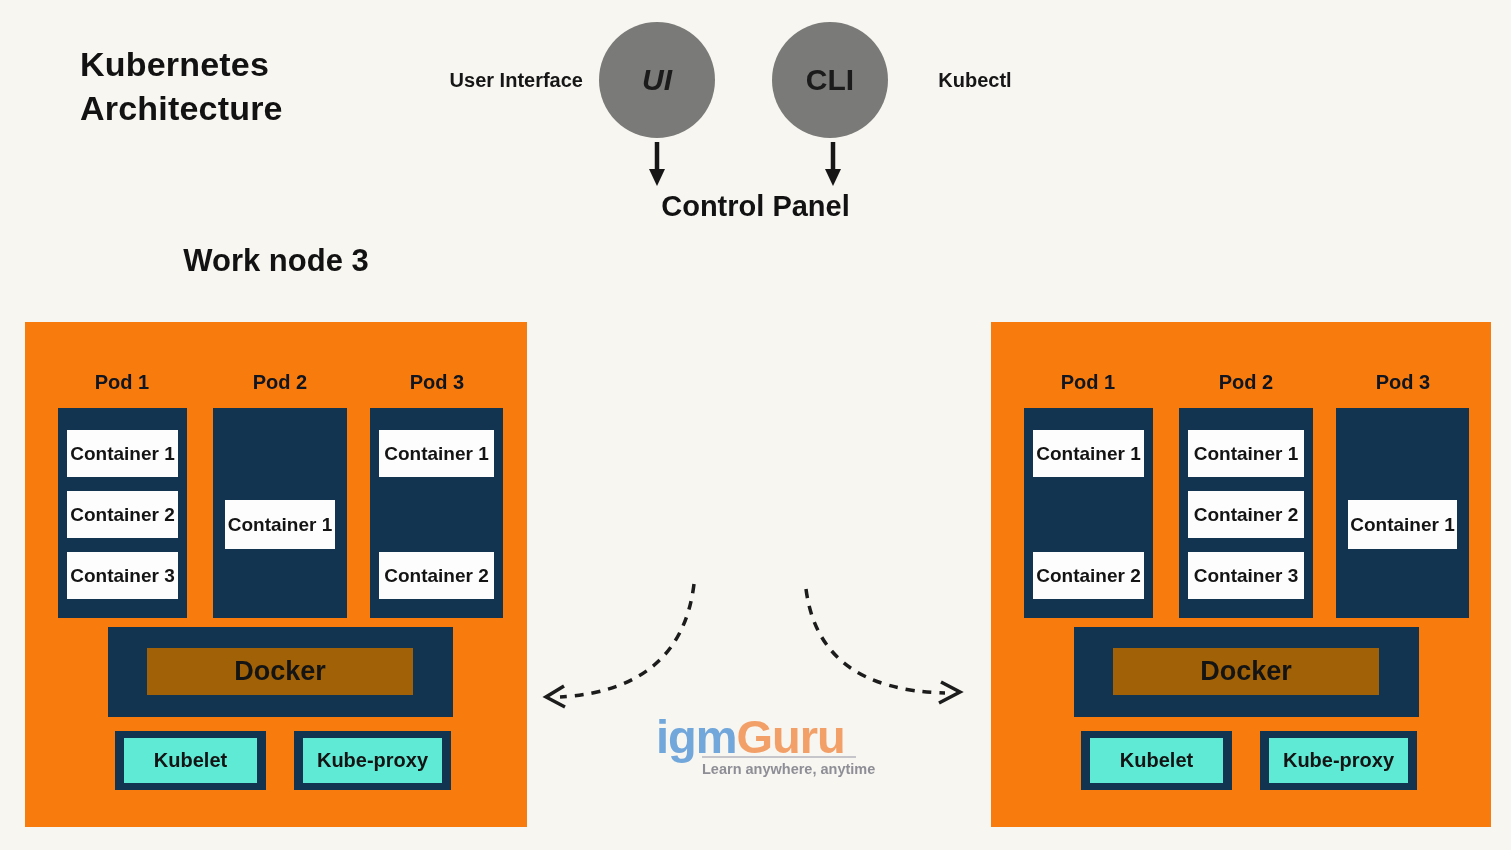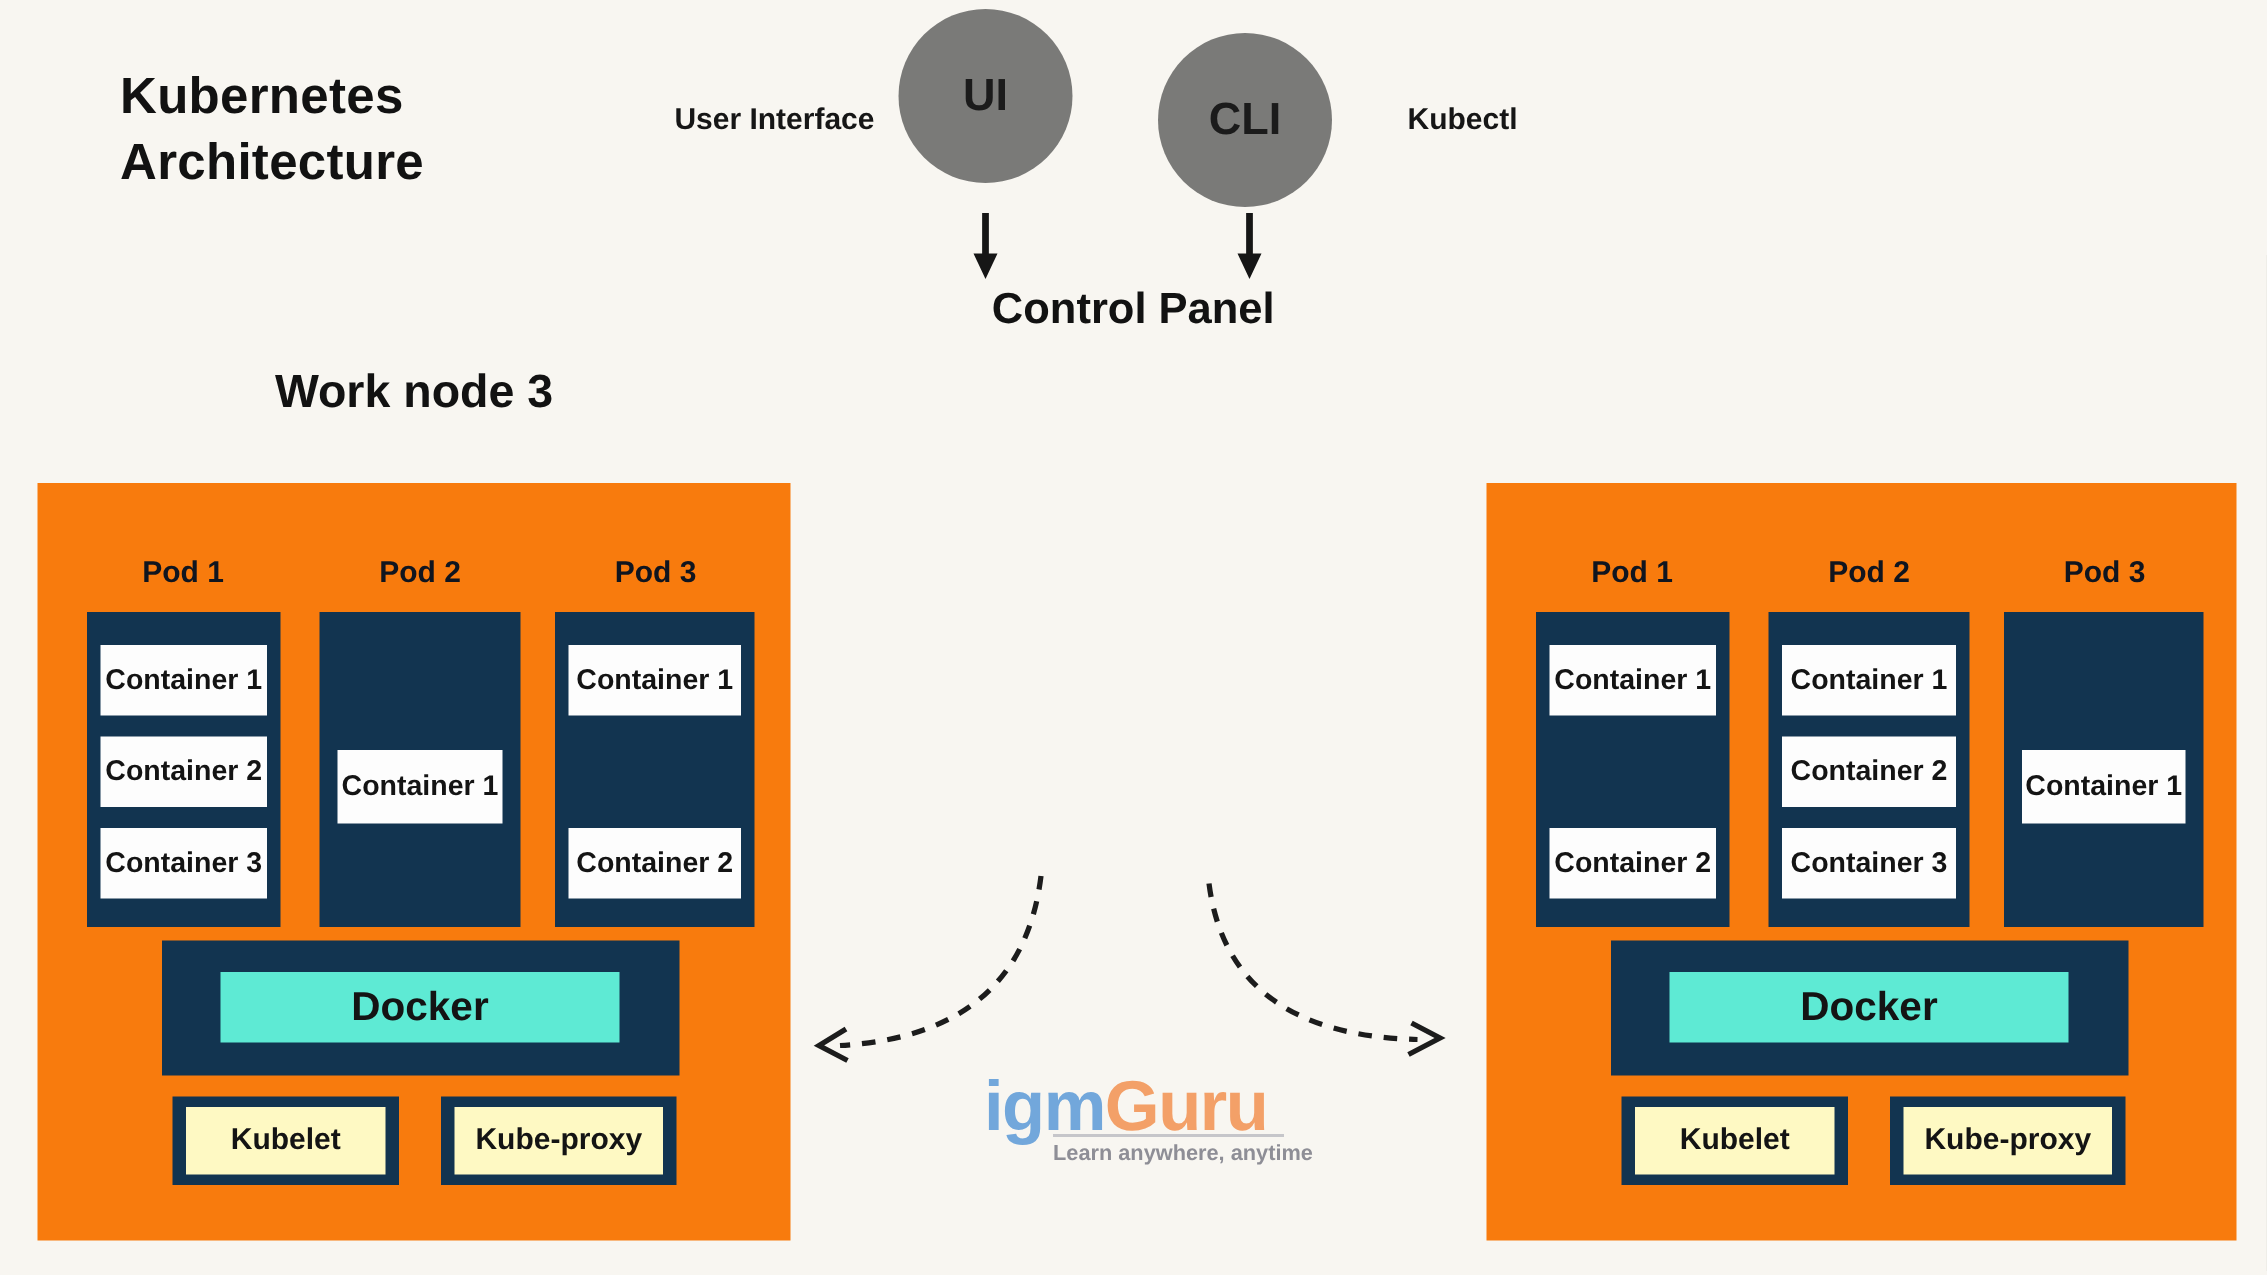--- a/index.html
+++ b/index.html
@@ -19,21 +19,21 @@
 
   .side-label { font-size:20px; font-weight:700; color:#161616; line-height:26px; }
   .label-user-interface { left:420px; top:67px; width:163px; text-align:right; }
   .label-kubectl { left:915px; top:67px; width:120px; text-align:center; }
 
   .circle {
     width:116px; height:116px; border-radius:50%;
     background:#7a7a78; display:flex; align-items:center; justify-content:center;
     font-size:30px; font-weight:700; color:#1b1b1b;
   }
-  .circle-ui { left:599px; top:6px; }
+  .circle-ui { left:599px; top:22px;font-style:italic; }
   .circle-cli { left:772px; top:22px; }
 
   .control-panel-title {
     left:563px; top:190px; width:385px; text-align:center;
     font-size:29px; font-weight:700; color:#121212;
   }
   .control-panel {
     left:563px; top:235px; width:385px; height:328px;
     background:#3e4e5d;
   }
@@ -75,31 +75,31 @@
   }
   .c-top { top:22px; } .c-mid { top:83px; } .c-bot { top:144px; }
   .c-center { top:92px; height:49px; left:12px; right:12px; }
 
   .docker-wrap {
     position:absolute; left:83px; top:305px; width:345px; height:90px;
     background:#123450;
   }
   .docker-inner {
     position:absolute; left:39px; top:21px; width:266px; height:47px;
-    background:#5eead4; display:flex; align-items:center; justify-content:center;
+    background:#a16207; display:flex; align-items:center; justify-content:center;
     font-size:27px; font-weight:700; color:#141414;
   }
   .kubelet-wrap, .kubeproxy-wrap {
     position:absolute; top:409px; height:59px; background:#123450;
   }
   .kubelet-wrap   { left:90px;  width:151px; }
   .kubeproxy-wrap { left:269px; width:157px; }
   .small-inner {
     position:absolute; inset:7px 9px;
-    background:#fef9c3; display:flex; align-items:center; justify-content:center;
+    background:#5eead4; display:flex; align-items:center; justify-content:center;
     font-size:20px; font-weight:700; color:#141414; white-space:nowrap;
   }
 
   .arrows-svg { left:0; top:0; pointer-events:none; }
 
   .logo { left:656px; top:710px; width:200px; }
   .logo-text { font-size:47px; font-weight:700; line-height:1.15; letter-spacing:-1px; white-space:nowrap; }
   .logo-blue   { color:#72a7db; }
   .logo-orange { color:#f3a068; }
   .logo-tagline {

